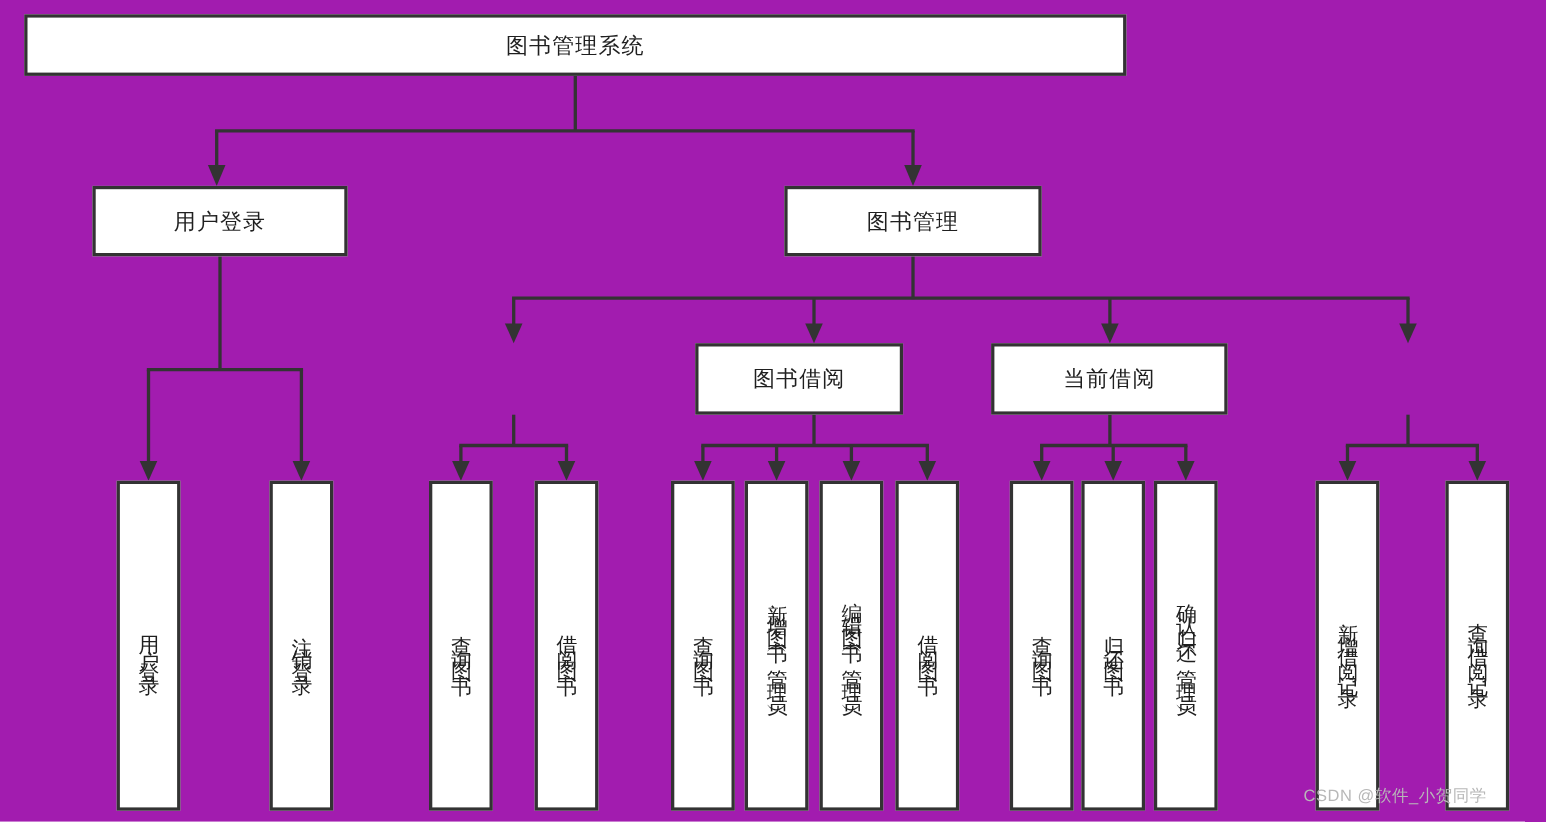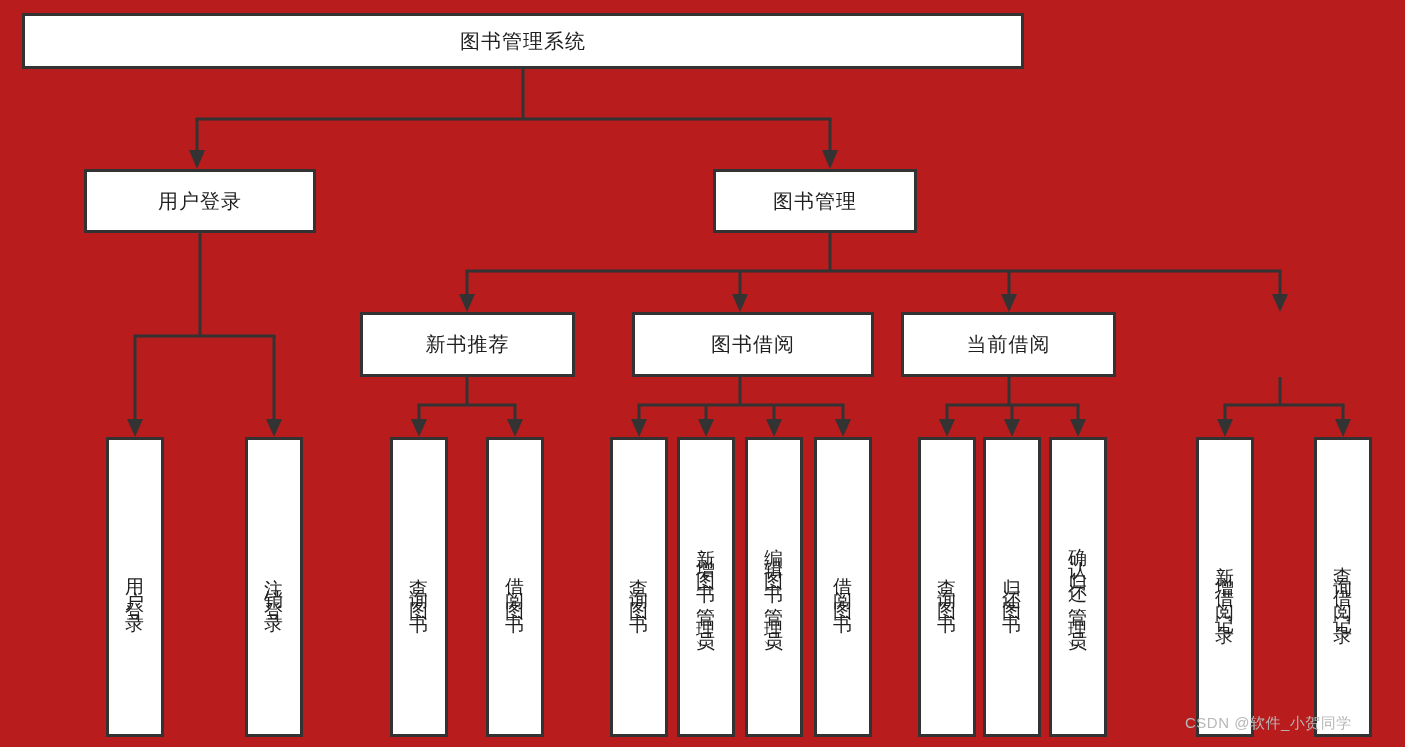--- a/index.html
+++ b/index.html
@@ -5,21 +5,21 @@
   html, body {
     margin: 0;
     padding: 0;
     background: #ffffff;
     font-family: "Liberation Sans", sans-serif;
   }
   #canvas {
     position: relative;
     width: 1405px;
     height: 747px;
-    background: #b91c1c;
+    background: #a21caf;
     overflow: hidden;
   }
   #connectors {
     position: absolute;
     left: 0;
     top: 0;
     pointer-events: none;
   }
   .node {
     position: absolute;
@@ -130,28 +130,25 @@
     </g>
   </svg>
 
   <div class="node" style="left:22px; top:13px; width:1002px; height:56px;">
     <span>图书管理系统</span>
   </div>
 
   <div class="node" style="left:84px; top:169px; width:232px; height:64px;">
     <span>用户登录</span>
   </div>
-  <div class="node" style="left:713px; top:169px; width:204px; height:64px;">
+  <div class="node" style="left:713px; top:169px; width:234px; height:64px;">
     <span>图书管理</span>
   </div>
 
-  <div class="node" style="left:360px; top:312px; width:215px; height:65px;">
-    <span>新书推荐</span>
-  </div>
-  <div class="node" style="left:632px; top:312px; width:242px; height:65px;">
+  <div class="node" style="left:632px; top:312px; width:189px; height:65px;">
     <span>图书借阅</span>
   </div>
   <div class="node" style="left:901px; top:312px; width:215px; height:65px;">
     <span>当前借阅</span>
   </div>
 
   <div class="node leaf" style="left:106px; top:437px; width:58px; height:300px;">
     <span class="vtext">用户登录</span>
   </div>
   <div class="node leaf" style="left:245px; top:437px; width:58px; height:300px;">

